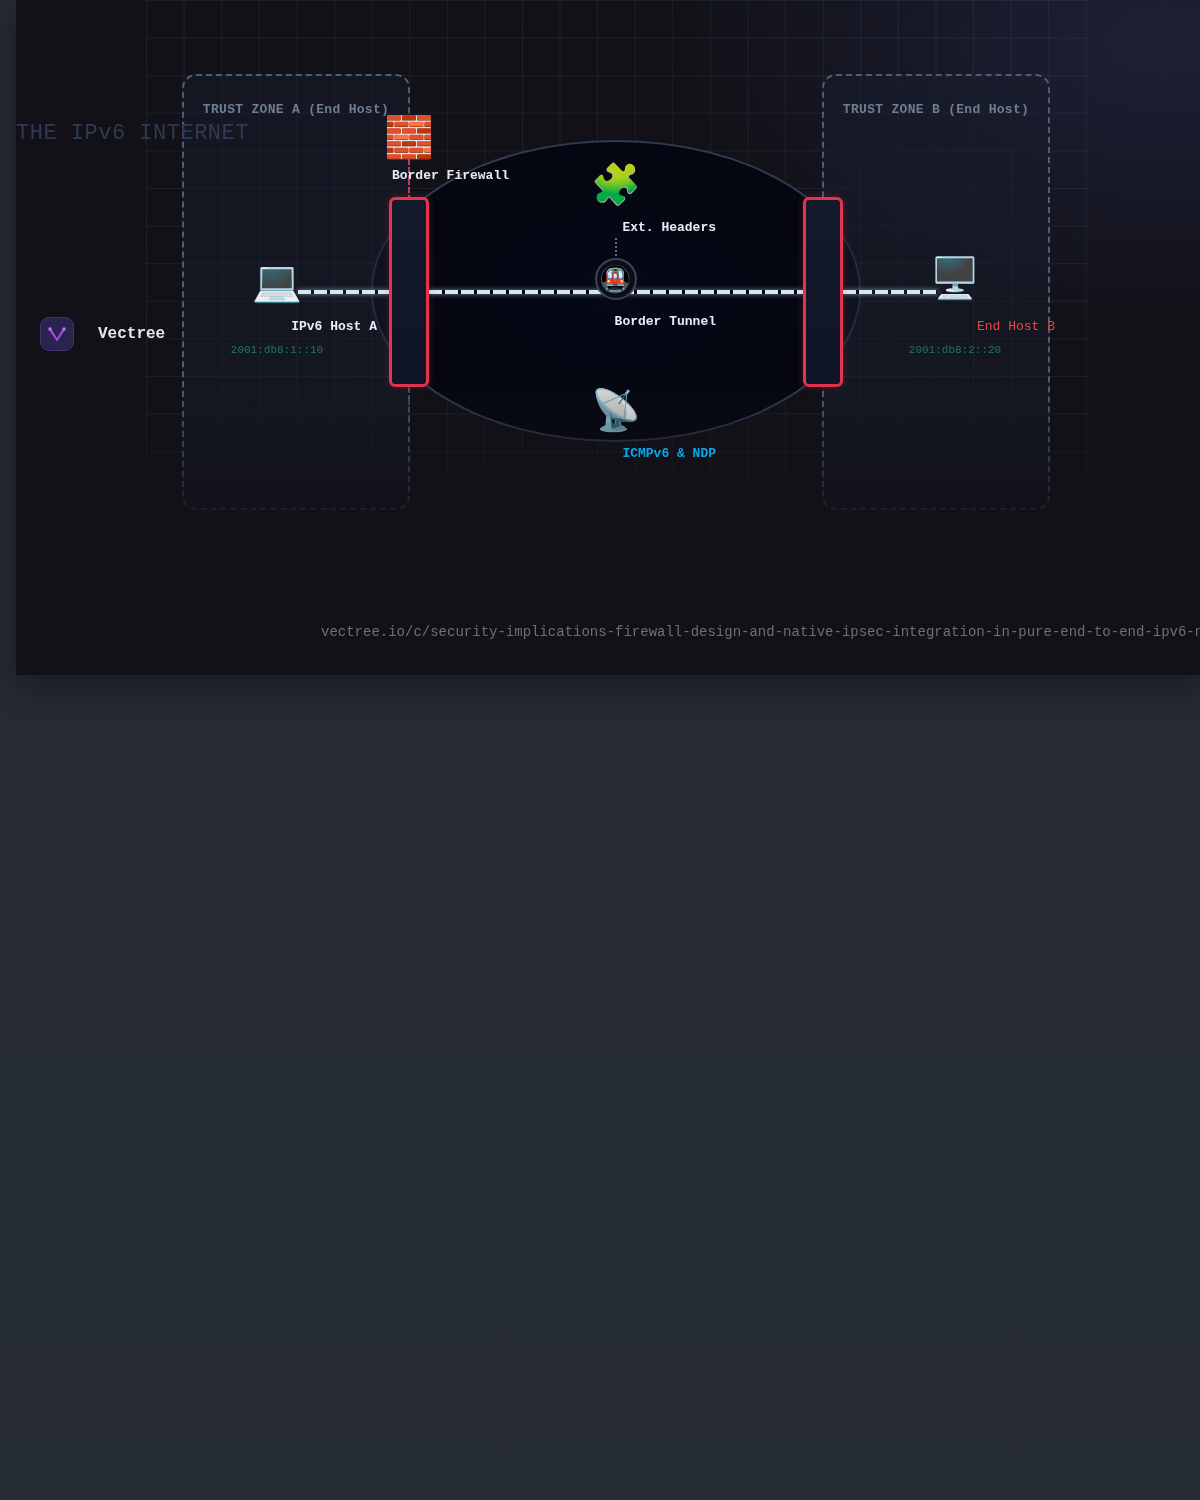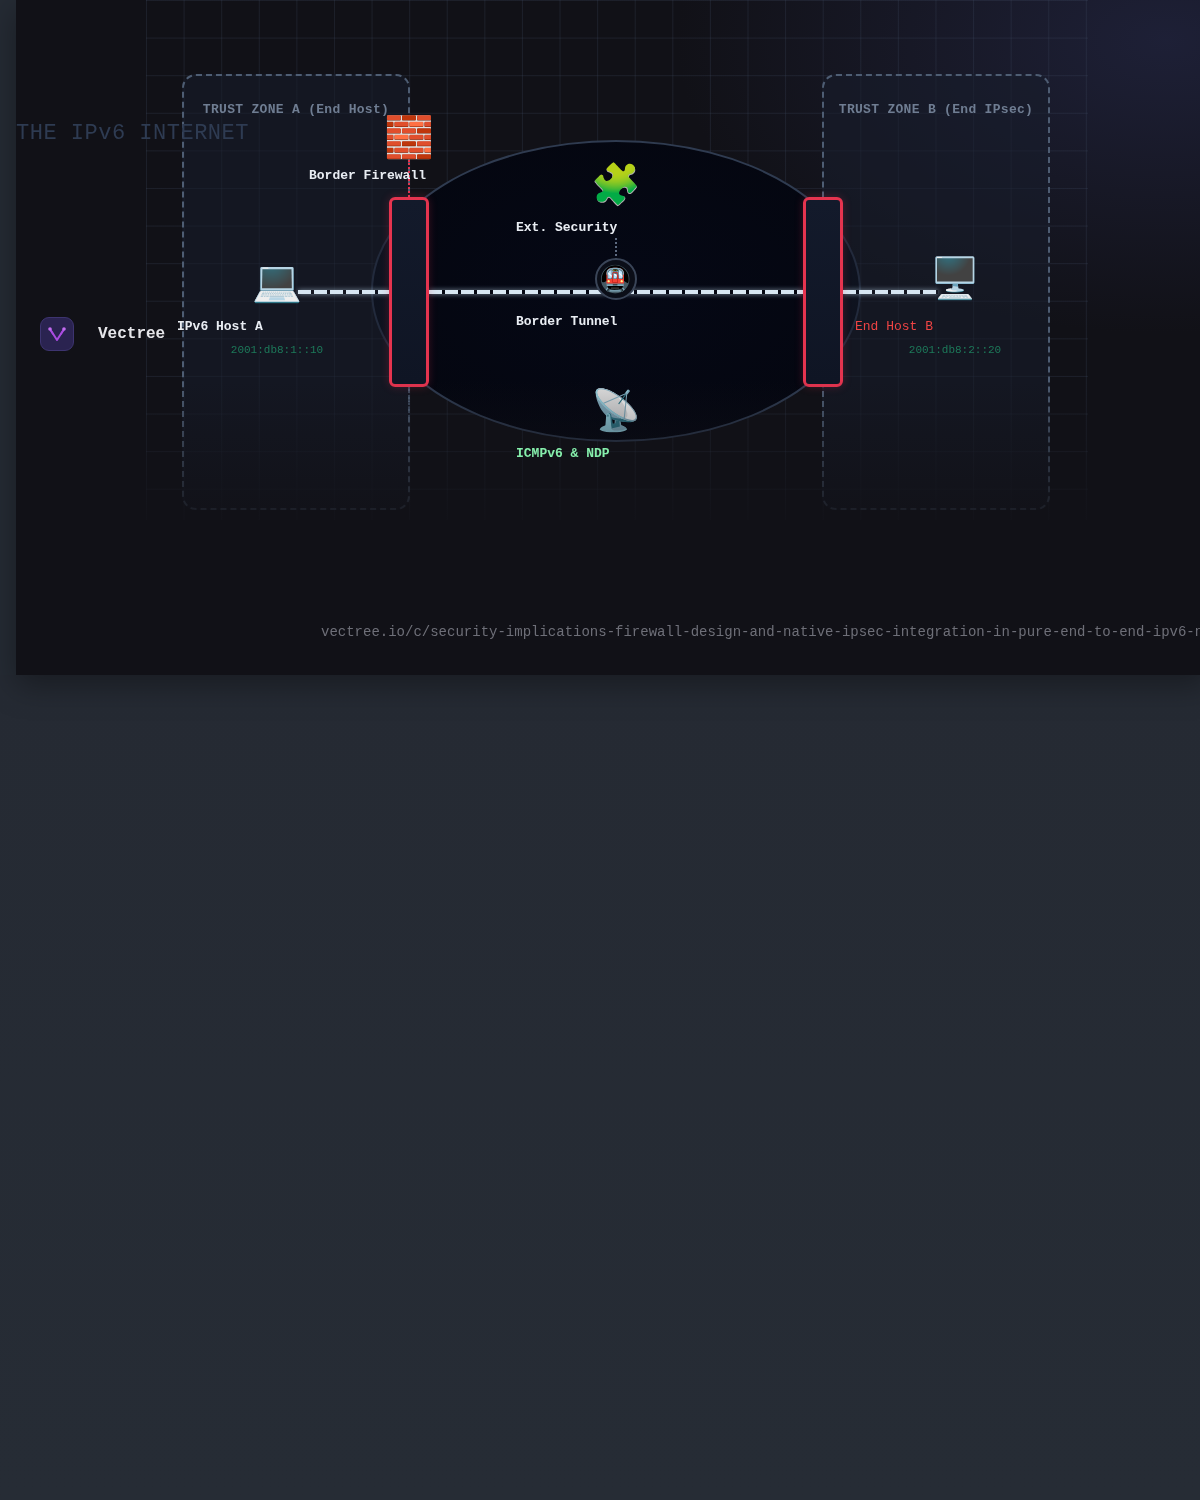--- a/index.html
+++ b/index.html
@@ -65,21 +65,21 @@
       background: linear-gradient(180deg, #131a2b, #0f1524);
       box-shadow: 0 0 8px rgba(229,52,79,0.25);
     }
     .fw-a { left: 373px; }
     .fw-b { left: 787px; }
     .node-icon {
       position: absolute; font-size: 40px; line-height: 1; text-align: center; width: 60px;
       font-family: "DejaVu Sans", sans-serif;
     }
     .node-label {
-      position: absolute; text-align: left; font-size: 13px; font-weight: bold; color: #e9edf3;
+      position: absolute; text-align: right; font-size: 13px; font-weight: bold; color: #e9edf3;
       width: 200px;
     }
     .node-addr {
       position: absolute; text-align: center; font-size: 11px; color: #1d7a5a; width: 200px;
     }
     .tunnel-badge {
       position: absolute; left: 579px; top: 258px; width: 42px; height: 42px; border-radius: 50%;
       background: #0b0e18; border: 2px solid #3a4558;
       display: flex; align-items: center; justify-content: center;
       font-size: 26px; font-family: "DejaVu Sans", sans-serif;
@@ -122,58 +122,58 @@
 <div class="card">
   <div class="card-glow"></div>
   <div class="grid"></div>
 
   <div class="internet"></div>
 
   <div class="zone zone-a">
     <div class="zone-label">TRUST ZONE A (End Host)</div>
   </div>
   <div class="zone zone-b">
-    <div class="zone-label">TRUST ZONE B (End IPsec)</div>
+    <div class="zone-label">TRUST ZONE B (End Host)</div>
   </div>
 
   <div class="internet-title">THE IPv6 INTERNET</div>
 
   <div class="link" style="left:282px; width:91px;"></div>
   <div class="link" style="left:413px; width:374px;"></div>
   <div class="link" style="left:827px; width:95px;"></div>
 
   <div class="dotted-fw" style="left:392px; top:160px; height:37px;"></div>
   <div class="dotted-fw" style="left:392px; top:387px; height:30px; border-color:#3d4a5e;"></div>
 
   <div class="fw fw-a"></div>
   <div class="fw fw-b"></div>
 
   <div class="node-icon" style="left:363px; top:117px;">🧱</div>
   <div class="node-label" style="left:293px; top:168px;">Border Firewall</div>
 
   <div class="node-icon" style="left:570px; top:164px;">🧩</div>
-  <div class="node-label" style="left:500px; top:220px;">Ext. Security</div>
+  <div class="node-label" style="left:500px; top:220px;">Ext. Headers</div>
   <div class="dotted-v"></div>
 
   <div class="tunnel-badge">🚇</div>
   <div class="node-label" style="left:500px; top:314px;">Border Tunnel</div>
 
   <div class="node-icon" style="left:231px; top:261px;">💻</div>
   <div class="node-label" style="left:161px; top:319px;">IPv6 Host A</div>
   <div class="node-addr" style="left:161px; top:344px;">2001:db8:1::10</div>
 
   <div class="node-icon" style="left:909px; top:258px;">🖥️</div>
   <div class="node-label" style="left:839px; top:319px; font-weight:normal; color:#ef4444;">End Host B</div>
   <div class="node-addr" style="left:839px; top:344px;">2001:db8:2::20</div>
 
   <div class="node-icon" style="left:570px; top:390px;">📡</div>
 
   <div class="fade"></div>
 
-  <div class="node-label" style="left:500px; top:446px; color:#86efac; z-index:2;">ICMPv6 &amp; NDP</div>
+  <div class="node-label" style="left:500px; top:446px; color:#0ea5e9; z-index:2;">ICMPv6 &amp; NDP</div>
 
   <div class="brand">
     <div class="brand-logo">
       <svg width="20" height="18" viewBox="0 0 20 18">
         <path d="M3 4 L10 15 L17 4" fill="none" stroke="#a94be0" stroke-width="2" stroke-linecap="round" stroke-linejoin="round"></path>
         <path d="M6 9 L4 6 M14 9 L16 6" fill="none" stroke="#a94be0" stroke-width="1.6" stroke-linecap="round"></path>
         <circle cx="3" cy="4" r="1.8" fill="#c26cf0"></circle>
         <circle cx="17" cy="4" r="1.8" fill="#c26cf0"></circle>
       </svg>
     </div>

